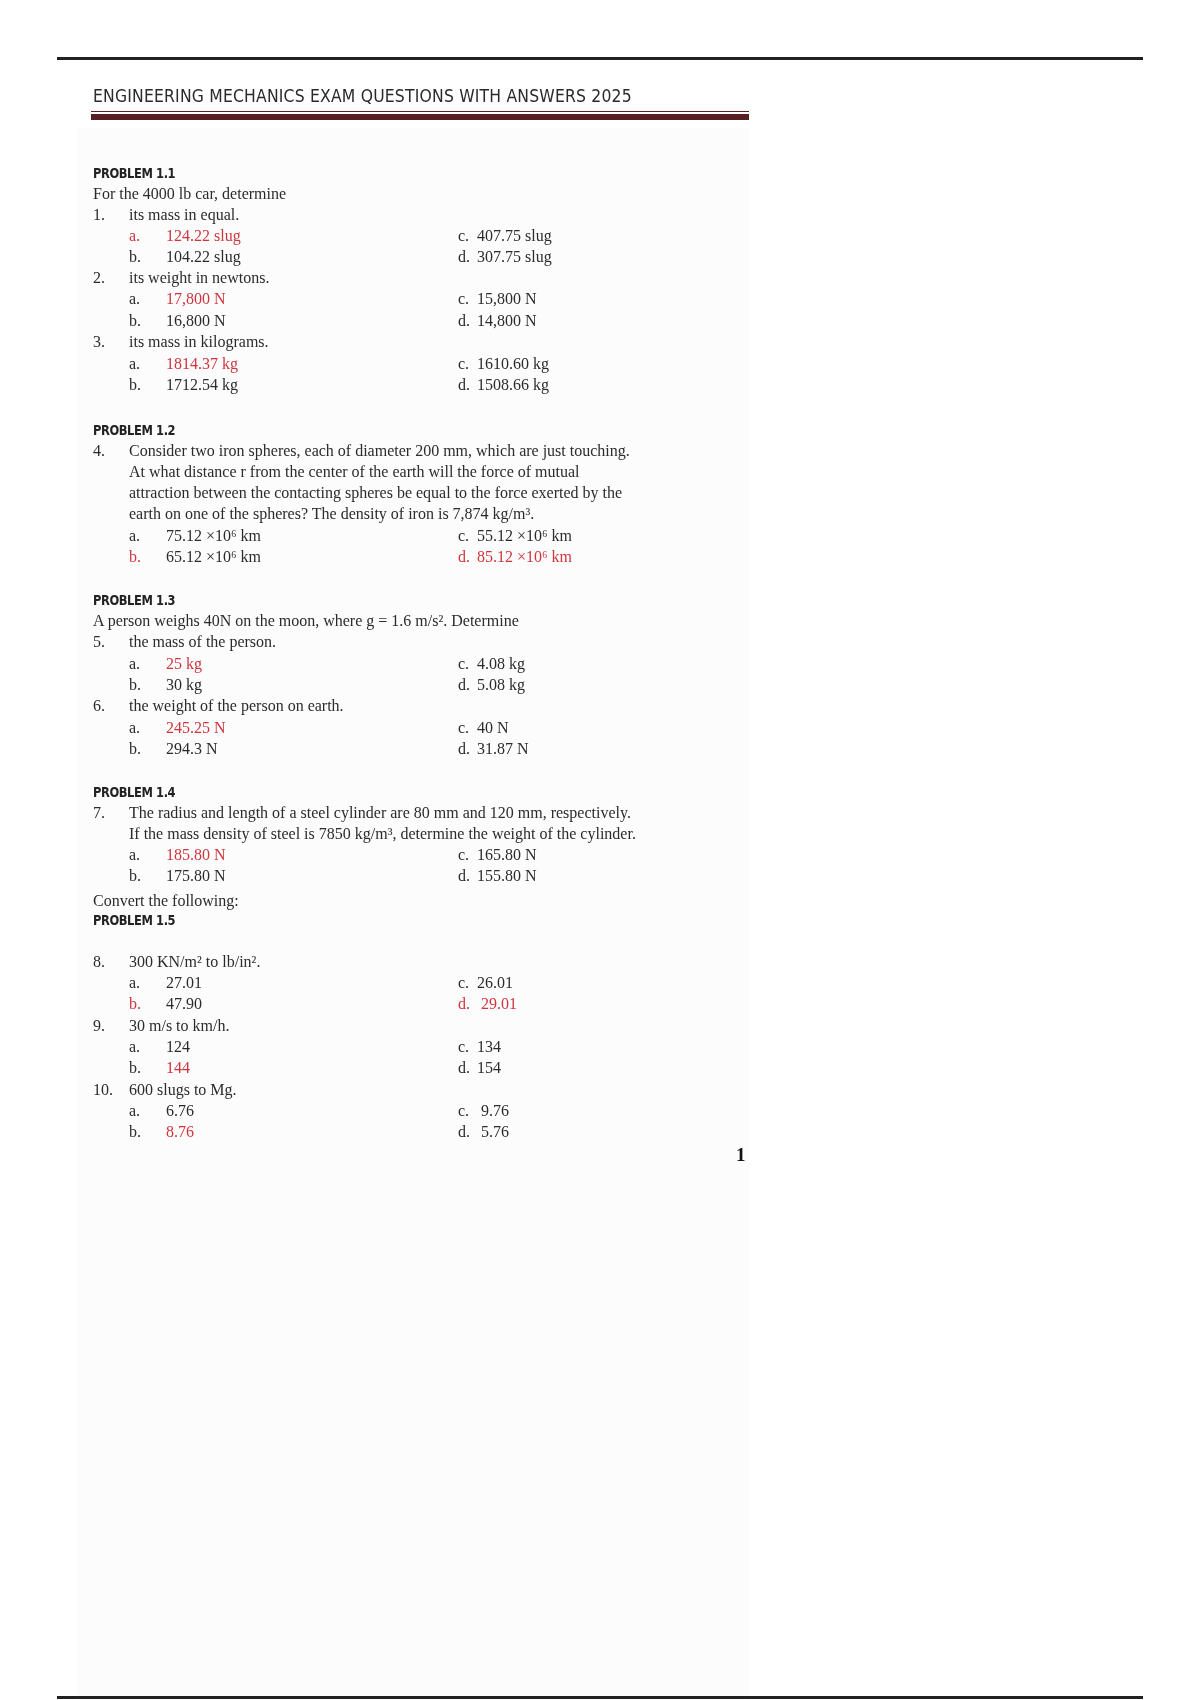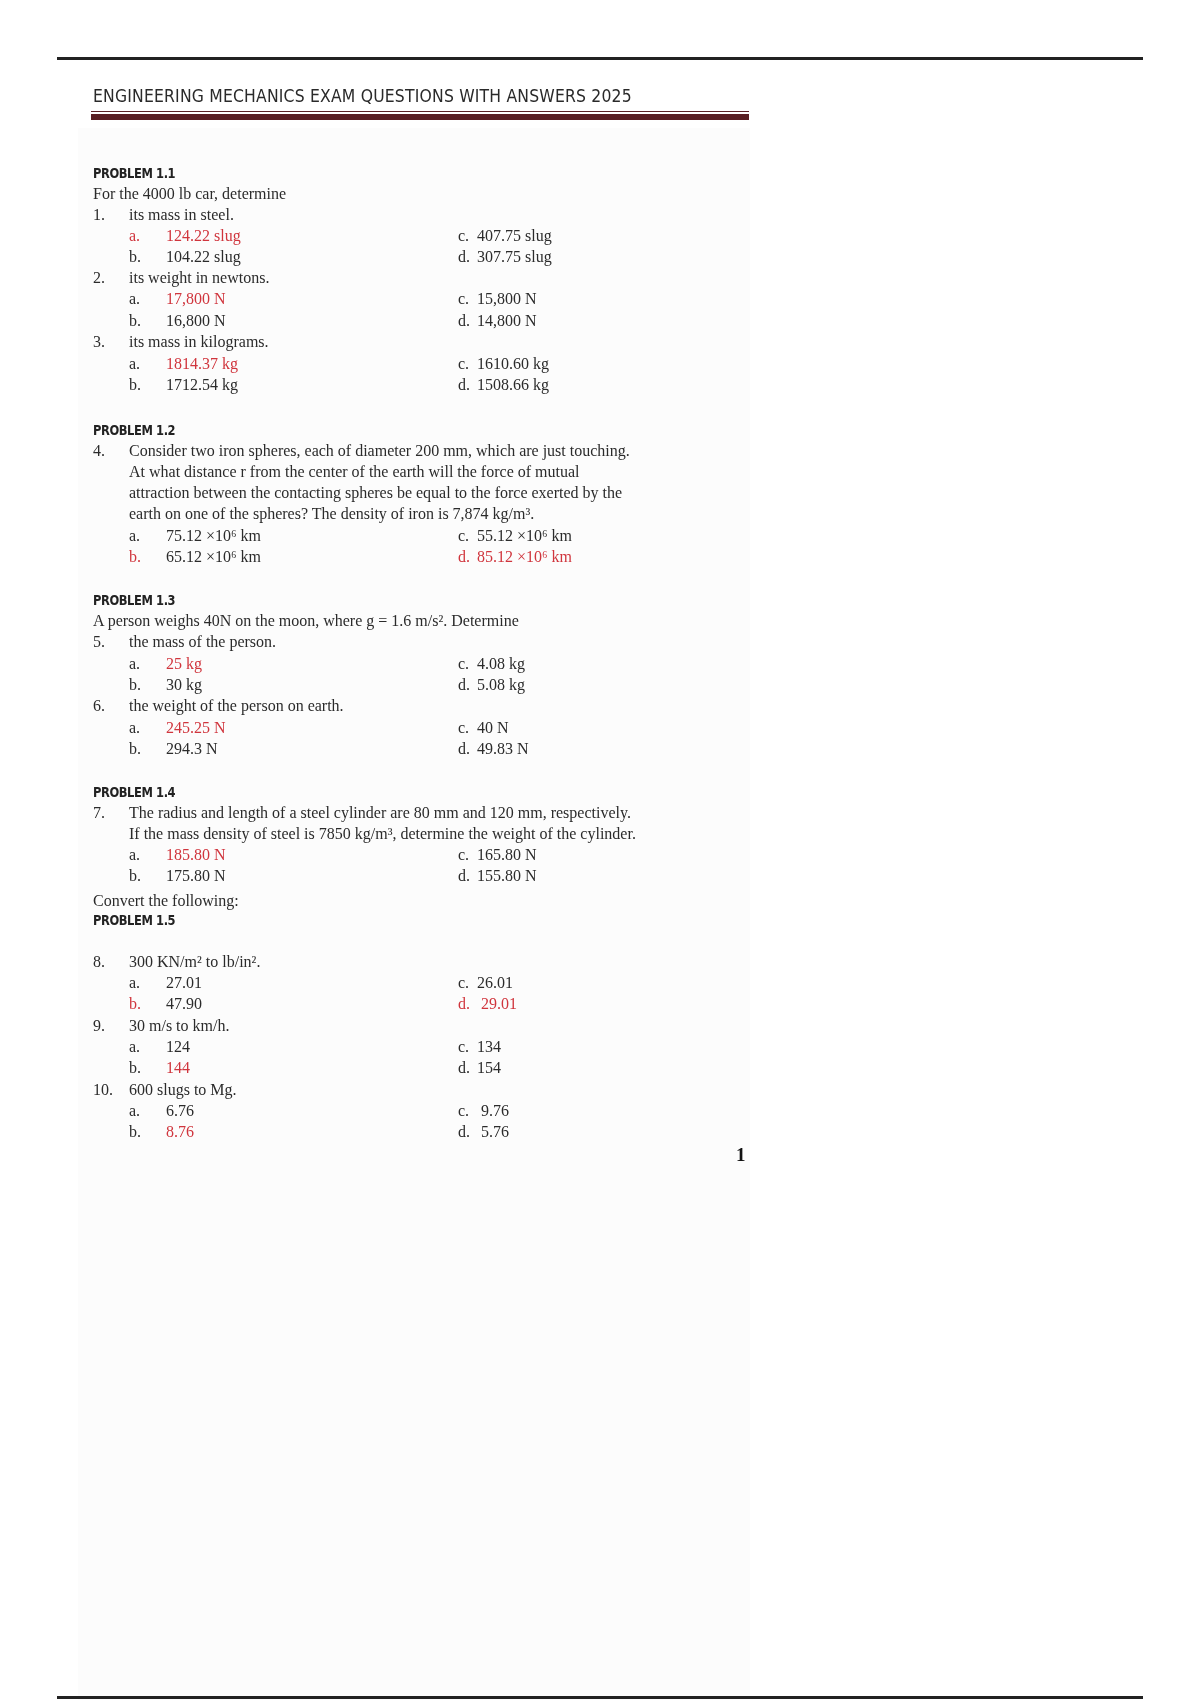--- a/index.html
+++ b/index.html
@@ -30,21 +30,21 @@
 <div class="panel"></div>
 
 <div class="header-title">ENGINEERING MECHANICS EXAM QUESTIONS WITH ANSWERS 2025</div>
 <div class="header-line-thin"></div>
 <div class="header-line-thick"></div>
 
 <div class="ptitle line" style="top:163px">PROBLEM 1.1</div>
 <div class="line" style="left:93px;top:184px">For the 4000 lb car, determine</div>
 
 <div class="line qnum" style="top:205px">1.</div>
-<div class="line qtext" style="top:205px">its mass in steel.</div>
+<div class="line qtext" style="top:205px">its mass in equal.</div>
 <div class="line opt-letter red" style="left:129px;top:226px">a.</div>
 <div class="line opt-val red" style="left:166px;top:226px">124.22 slug</div>
 <div class="line opt-letter" style="left:458px;top:226px">c.</div>
 <div class="line opt-val" style="left:477px;top:226px">407.75 slug</div>
 <div class="line opt-letter" style="left:129px;top:247px">b.</div>
 <div class="line opt-val" style="left:166px;top:247px">104.22 slug</div>
 <div class="line opt-letter" style="left:458px;top:247px">d.</div>
 <div class="line opt-val" style="left:477px;top:247px">307.75 slug</div>
 
 <div class="line qnum" style="top:268px">2.</div>
@@ -99,21 +99,21 @@
 
 <div class="line qnum" style="top:696px">6.</div>
 <div class="line qtext" style="top:696px">the weight of the person on earth.</div>
 <div class="line opt-letter" style="left:129px;top:718px">a.</div>
 <div class="line opt-val red" style="left:166px;top:718px">245.25 N</div>
 <div class="line opt-letter" style="left:458px;top:718px">c.</div>
 <div class="line opt-val" style="left:477px;top:718px">40 N</div>
 <div class="line opt-letter" style="left:129px;top:739px">b.</div>
 <div class="line opt-val" style="left:166px;top:739px">294.3 N</div>
 <div class="line opt-letter" style="left:458px;top:739px">d.</div>
-<div class="line opt-val" style="left:477px;top:739px">49.83 N</div>
+<div class="line opt-val" style="left:477px;top:739px">31.87 N</div>
 
 <div class="ptitle line" style="top:782px">PROBLEM 1.4</div>
 <div class="line qnum" style="top:803px">7.</div>
 <div class="line qtext" style="top:803px">The radius and length of a steel cylinder are 80 mm and 120 mm, respectively.</div>
 <div class="line qtext" style="top:824px">If the mass density of steel is 7850 kg/m³, determine the weight of the cylinder.</div>
 <div class="line opt-letter" style="left:129px;top:845px">a.</div>
 <div class="line opt-val red" style="left:166px;top:845px">185.80 N</div>
 <div class="line opt-letter" style="left:458px;top:845px">c.</div>
 <div class="line opt-val" style="left:477px;top:845px">165.80 N</div>
 <div class="line opt-letter" style="left:129px;top:866px">b.</div>

